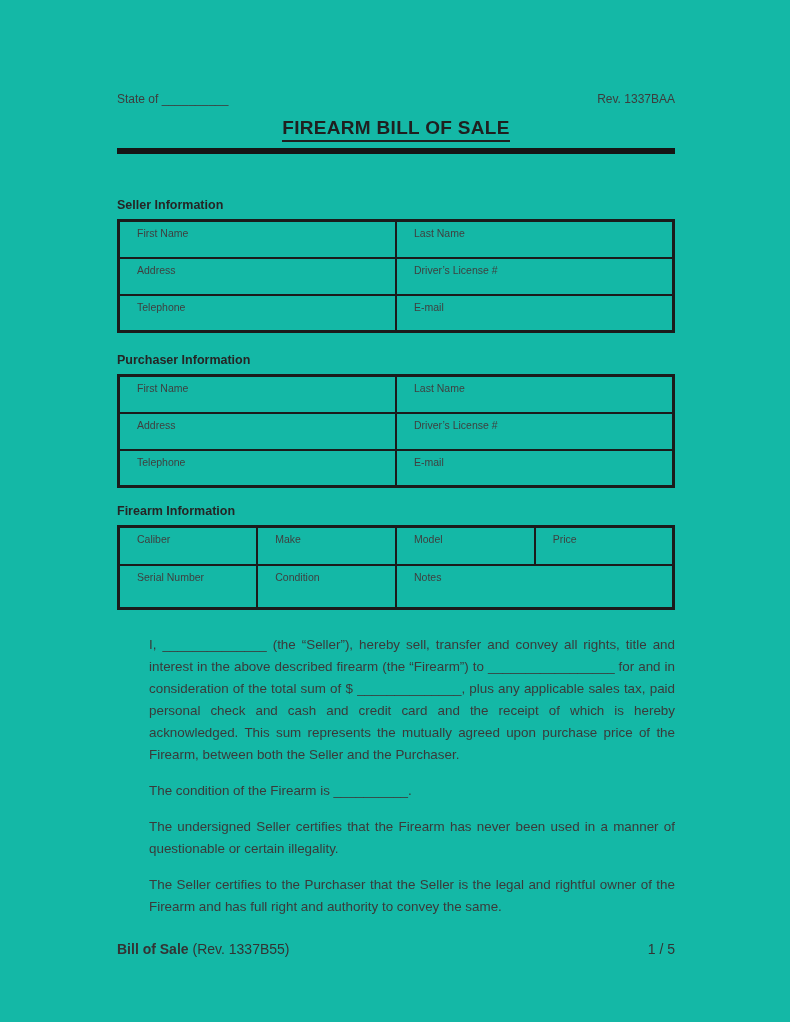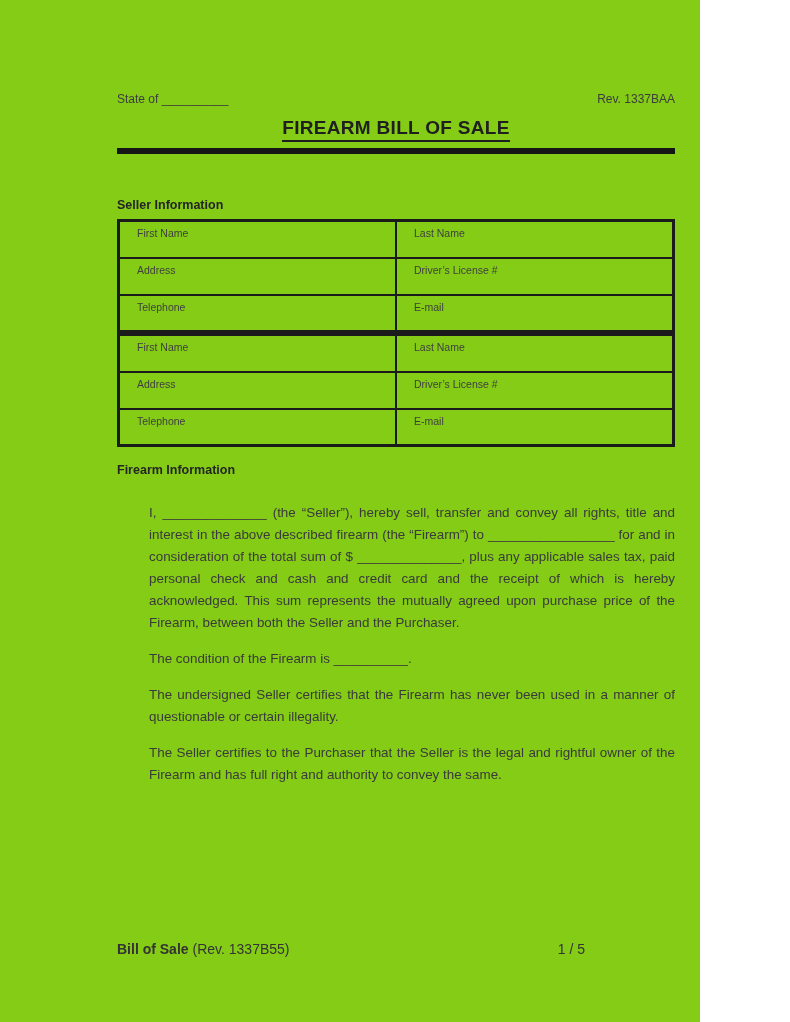--- a/index.html
+++ b/index.html
@@ -3,23 +3,23 @@
 <meta charset="utf-8">
 <style>
   * { margin: 0; padding: 0; box-sizing: border-box; }
   html, body { background: #ffffff; }
   body {
     font-family: "Liberation Sans", "DejaVu Sans", sans-serif;
     color: #3a3a3a;
   }
   .page {
     position: relative;
-    width: 700px;
+    width: 790px;
     height: 1022px;
-    background: #84cc16;
+    background: #14b8a6;
     overflow: hidden;
   }
   .content {
     position: absolute;
     left: 117px;
     width: 558px;
     top: 0;
   }
   .doc-header {
     display: flex;
@@ -126,38 +126,60 @@
         <td>Address</td>
         <td>Driver’s License #</td>
       </tr>
       <tr>
         <td>Telephone</td>
         <td>E-mail</td>
       </tr>
     </tbody>
       </table>
 
+    <div class="section-heading purchaser">Purchaser Information</div>
     <table class="info-table">
       <tbody>
           <tr>
         <td>First Name</td>
         <td>Last Name</td>
       </tr>
       <tr>
         <td>Address</td>
         <td>Driver’s License #</td>
       </tr>
       <tr>
         <td>Telephone</td>
         <td>E-mail</td>
       </tr>
     </tbody>
       </table>
 
     <div class="section-heading firearm">Firearm Information</div>
+    <table class="info-table firearm-table">
+      <colgroup>
+        <col style="width:25%">
+          <col style="width:25%">
+          <col style="width:25%">
+          <col style="width:25%">
+      </colgroup>
+      <tbody>
+          <tr>
+        <td>Caliber</td>
+        <td>Make</td>
+        <td>Model</td>
+        <td>Price</td>
+      </tr>
+      <tr class="row-2">
+        <td>Serial Number</td>
+        <td>Condition</td>
+        <td colspan="2">Notes</td>
+      </tr>
+    </tbody>
+      </table>
 
     <div class="body-text">
       <p class="para">I, ______________ (the “Seller”), hereby sell, transfer and convey all rights, title and interest in the above described firearm (the “Firearm”) to _________________ for and in consideration of the total sum of $ ______________, plus any applicable sales tax, paid personal check and cash and credit card and the receipt of which is hereby acknowledged. This sum represents the mutually agreed upon purchase price of the Firearm, between both the Seller and the Purchaser.</p>
       <p class="para">The condition of the Firearm is __________.</p>
       <p class="para">The undersigned Seller certifies that the Firearm has never been used in a manner of questionable or certain illegality.</p>
       <p class="para">The Seller certifies to the Purchaser that the Seller is the legal and rightful owner of the Firearm and has full right and authority to convey the same.</p>
     </div>
   </div>
 
   <div class="doc-footer">

